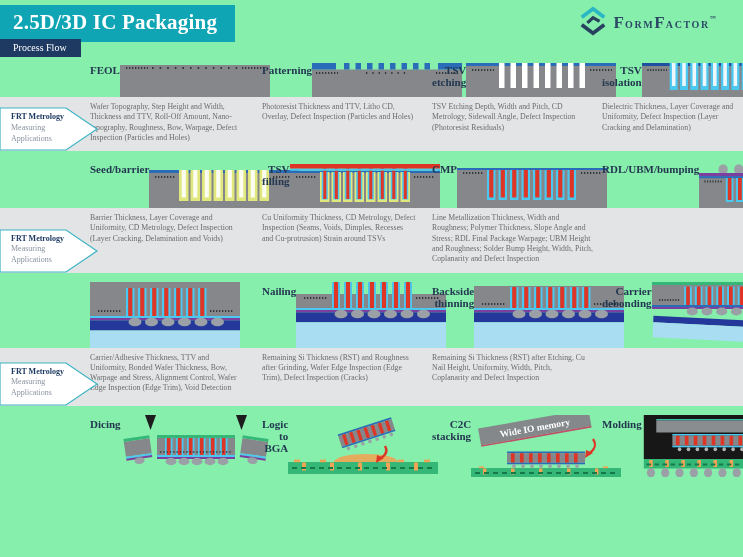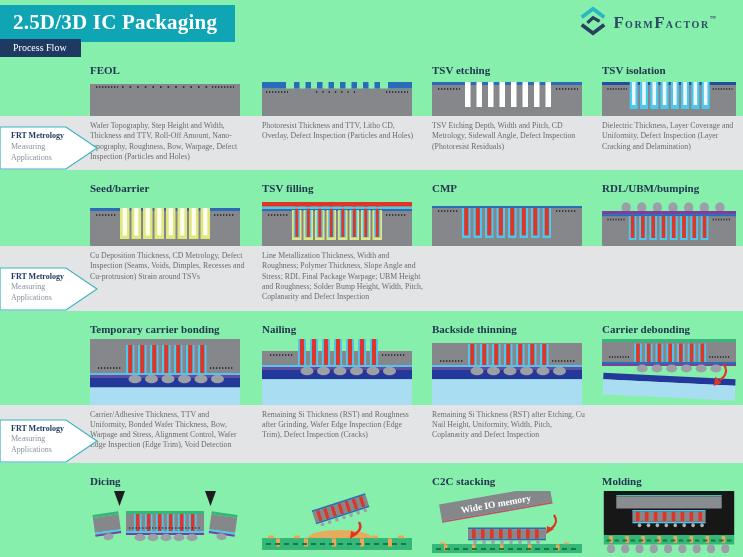--- a/index.html
+++ b/index.html
@@ -12,21 +12,21 @@
   .subtitle-banner{position:absolute;left:0;top:39px;background:var(--navy,#1e3a62);color:#fff;
     font-size:10px;padding:3px 14px 4px 13px;}
   .logo{position:absolute;right:26px;top:6px;display:flex;align-items:center;gap:5px;}
   .logo-text{color:#2c4a66;font-weight:bold;letter-spacing:1.2px;display:flex;align-items:baseline;}
   .logo-text .lg{font-size:17px;}
   .logo-text .sm{font-size:10px;letter-spacing:1.6px;}
   .logo-text .tm{font-size:6px;align-self:flex-start;margin-top:2px;}
   
   .cells,.band{display:grid;grid-template-columns:90px 172px 170px 170px 141px;}
   .band{background:var(--band,#e3e4e5);}
-  .cell{padding:4px 16px 0 0;display:flex;flex-direction:column;}
+  .cell{padding:4px 16px 0 0;display:flex;text-align:right;}
   .cell.c4{padding-right:6px;}
   .step-title{font-size:11px;font-weight:bold;color:var(--titlenavy,#233750);margin:3px 0 4px 0;}
   .fig{margin-top:auto;}
   .fig svg{display:block;width:150px;}
   .cell.c4 .fig svg{width:134px;}
   .cap{padding:5px 16px 8px 0;font-size:7.8px;color:var(--captiongray,#6a6c6f);line-height:1.32;}
   .cap.c4{padding-right:6px;}
   .b1{min-height:42px;} .b2{min-height:53px;} .b3{min-height:58px;}
   .r2 .cell,.r3 .cell,.r4 .cell{padding-top:9px;}
   
@@ -72,20 +72,21 @@
             <rect y="4" width="150" height="32" fill="var(--wafer)"></rect>
             <g stroke="#33363b" stroke-width="1.8">
               <line x1="6" y1="7" x2="28" y2="7" stroke-dasharray="1.3 1.7"></line>
               <line x1="32" y1="7" x2="118" y2="7" stroke-dasharray="1.6 6"></line>
               <line x1="122" y1="7" x2="144" y2="7" stroke-dasharray="1.3 1.7"></line>
             </g>
           </svg>
         </div>
         </div>
       <div class="cell">
+          <div class="step-title">Patterning</div>
         <div class="fig">
           <svg viewBox="0 0 150 36" height="36" preserveAspectRatio="none">
             <defs>
                 <rect id="pq" x="32" y="2" width="5.5" height="6.5" fill="var(--blue)"></rect>
               </defs>
             <rect y="8.5" width="150" height="27.5" fill="var(--wafer)"></rect>
             <rect x="0" y="2" width="24" height="6.5" fill="var(--blue)"></rect>
             <rect x="126" y="2" width="24" height="6.5" fill="var(--blue)"></rect>
             <use href="#pq" x="0"></use>
               <use href="#pq" x="11.5"></use>
@@ -305,30 +306,30 @@
         <svg width="98" height="44" viewBox="0 0 98 44">
               <polygon points="0,1 66,1 97,22 66,43 0,43" fill="#fff" stroke="var(--arrowteal)" stroke-width="1.2"></polygon>
             </svg>
         <div class="frt-text">
               <div class="l1">FRT Metrology</div>
               <div>Measuring</div>
               <div>Applications</div>
             </div>
       </div>
         </div>
-      <div class="cap">Cu Deposition Thickness, CD Metrology, Defect Inspection (Seams, Voids, Dimples, Recesses and Cu-protrusion) Strain around TSVs</div>
+      <div class="cap">Barrier Thickness, Layer Coverage and Uniformity, CD Metrology, Defect Inspection (Layer Cracking, Delamination and Voids)</div>
+      <div class="cap">Cu Uniformity Thickness, CD Metrology, Defect Inspection (Seams, Voids, Dimples, Recesses and Cu-protrusion) Strain around TSVs</div>
       <div class="cap c4">Line Metallization Thickness, Width and Roughness; Polymer Thickness, Slope Angle and Stress; RDL Final Package Warpage; UBM Height and Roughness; Solder Bump Height, Width, Pitch, Coplanarity and Defect Inspection</div>
     </div>
   </section>
 
   <section class="prow r3">
     <div class="cells">
       <div class="gut"></div>
       <div class="cell">
-          <div class="step-title">Temporary carrier bonding</div>
         <div class="fig">
           <svg viewBox="0 0 150 66" height="66" preserveAspectRatio="none">
             <defs>
                 <g id="tb">
                   <rect x="36" y="6" width="8.5" height="28" fill="var(--sky)"></rect>
                   <rect x="38.2" y="6" width="4.2" height="28" fill="var(--red)"></rect>
                 </g>
               </defs>
             <rect y="0" width="150" height="34" fill="var(--wafer)"></rect>
             <use href="#tb" x="0"></use>
@@ -537,20 +538,21 @@
               <rect x="120" y="22" width="26" height="3" fill="var(--green)"></rect>
               <rect x="120" y="25" width="26" height="15" fill="var(--wafer)"></rect>
               <rect x="120" y="40" width="26" height="2" fill="var(--sky)"></rect>
               <rect x="120" y="42" width="26" height="2" fill="var(--purple)"></rect>
               <ellipse cx="133" cy="45.8" rx="5" ry="3.4" fill="var(--bump)"></ellipse>
             </g>
           </svg>
         </div>
         </div>
       <div class="cell">
+          <div class="step-title">Logic to BGA</div>
         <div class="fig">
           <svg viewBox="0 0 150 62" height="62" preserveAspectRatio="none">
             <defs>
                 <rect id="bgab" x="55" y="12.3" width="3.2" height="11" fill="var(--red)"></rect>
               </defs>
             <ellipse cx="78" cy="47" rx="32" ry="8" fill="var(--orange)" opacity="0.9"></ellipse>
             <rect y="47" width="150" height="12" fill="var(--green)"></rect>
             <g fill="var(--orange)">
               <rect x="6" y="44.6" width="6" height="2.6"></rect>
                 <rect x="32" y="44.6" width="6" height="2.6"></rect>

